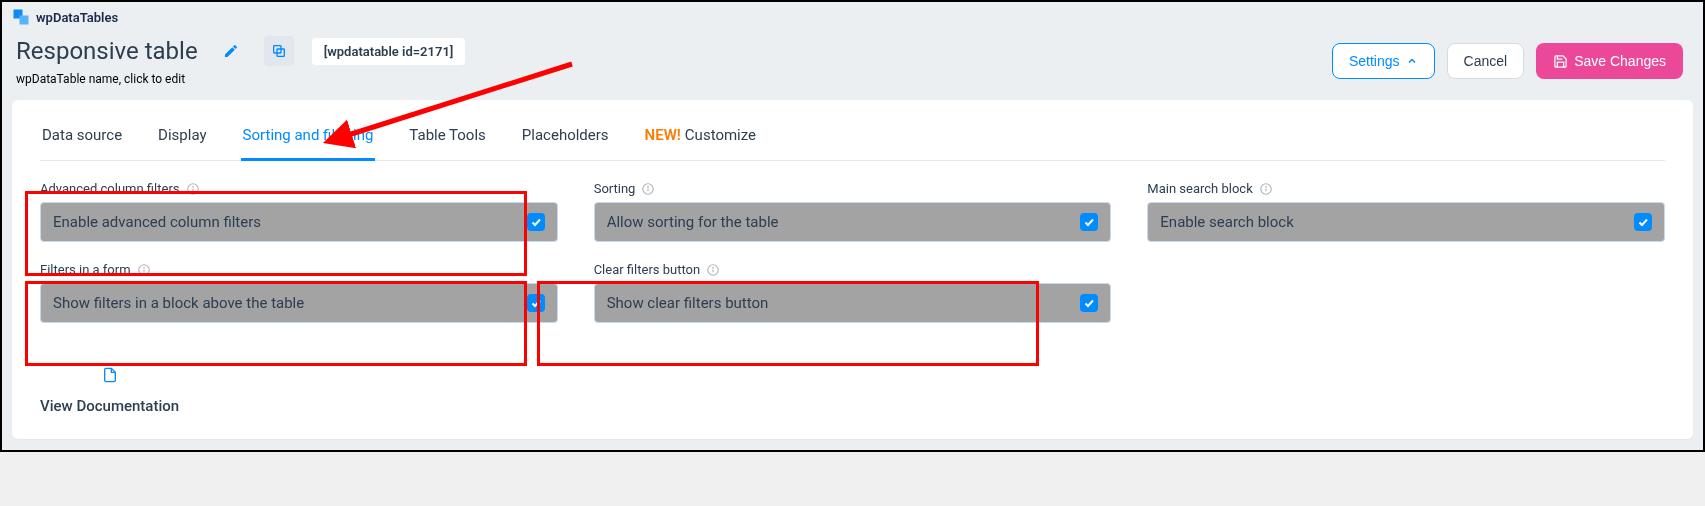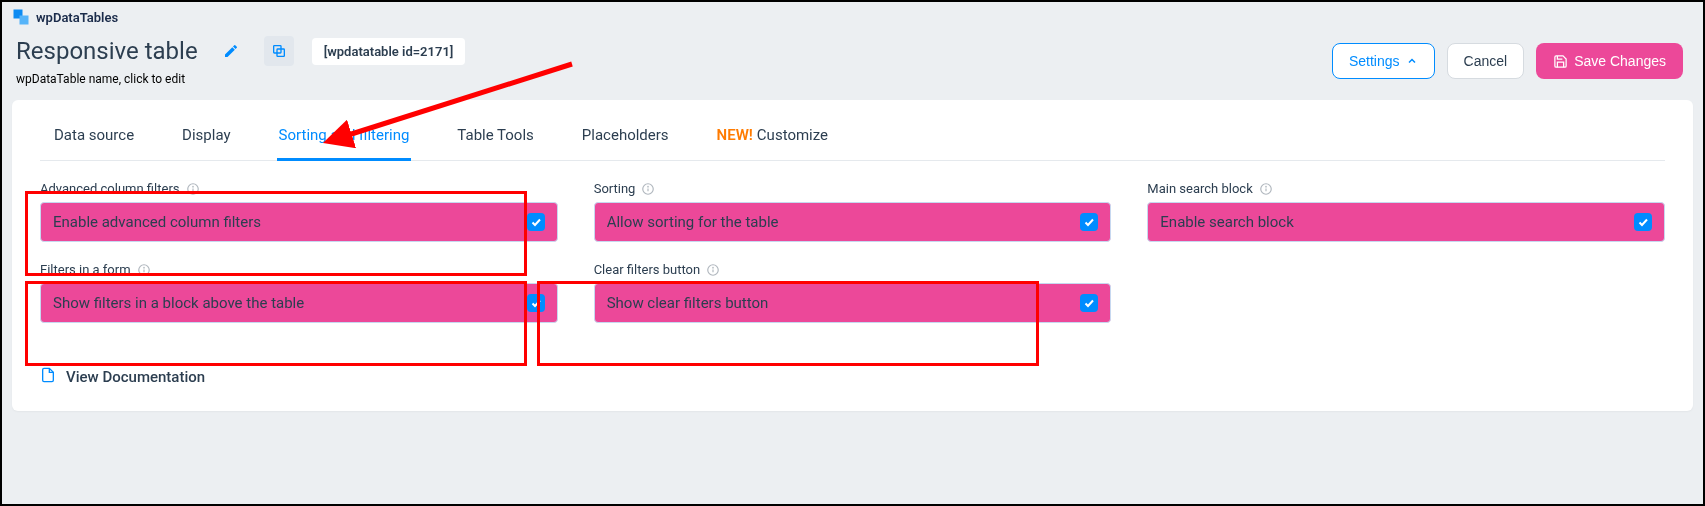--- a/index.html
+++ b/index.html
@@ -10,21 +10,21 @@
   body {
     font-family: -apple-system, BlinkMacSystemFont, "Segoe UI", Roboto, Helvetica, Arial, sans-serif;
     background: #f0f0f0;
     color: #2c3e50;
     font-size: 14px;
   }
   .wrapper {
     border: 2px solid #000;
     background: #eceff2;
     width: 1705px;
-    height: 506px;
+    height: 452px;
     position: relative;
     overflow: hidden;
   }
   .brand {
     display: flex;
     align-items: center;
     gap: 6px;
     padding: 6px 10px;
     font-size: 13px;
     font-weight: 600;
@@ -126,21 +126,20 @@
     border-bottom: 1px solid #e5e9ed;
     margin-bottom: 20px;
   }
   .tab {
     padding: 10px 2px 14px 2px;
     color: #2c3e50;
     cursor: pointer;
     font-size: 15px;
     border-bottom: 3px solid transparent;
     margin-bottom: -1px;
-    margin-left: 12px;
   }
   .tab.active {
     color: #008cff;
     border-bottom-color: #008cff;
   }
   .tab .new {
     color: #ff7b00;
     font-weight: 600;
     margin-right: 4px;
   }
@@ -163,21 +162,21 @@
     gap: 6px;
   }
   .info-icon {
     width: 14px;
     height: 14px;
     display: inline-flex;
     color: #b0b7be;
   }
   .check-row {
     border: 1px solid #c7d8f0;
-    background: #ec4899;
+    background: #a3a3a3;
     border-radius: 4px;
     padding: 10px 12px;
     display: flex;
     align-items: center;
     justify-content: space-between;
     font-size: 15px;
     color: #2c3e50;
   }
   .checkbox {
     width: 18px;
@@ -201,20 +200,21 @@
   }
   .doc-link {
     margin-top: 44px;
     display: inline-flex;
     align-items: center;
     gap: 10px;
     color: #2c3e50;
     font-size: 15px;
     font-weight: 500;
     cursor: pointer;
+    flex-direction: column;
   }
   .doc-link .file-icon {
     color: #008cff;
   }
 </style>
 </head>
 <body>
 
 <div class="wrapper">
 

